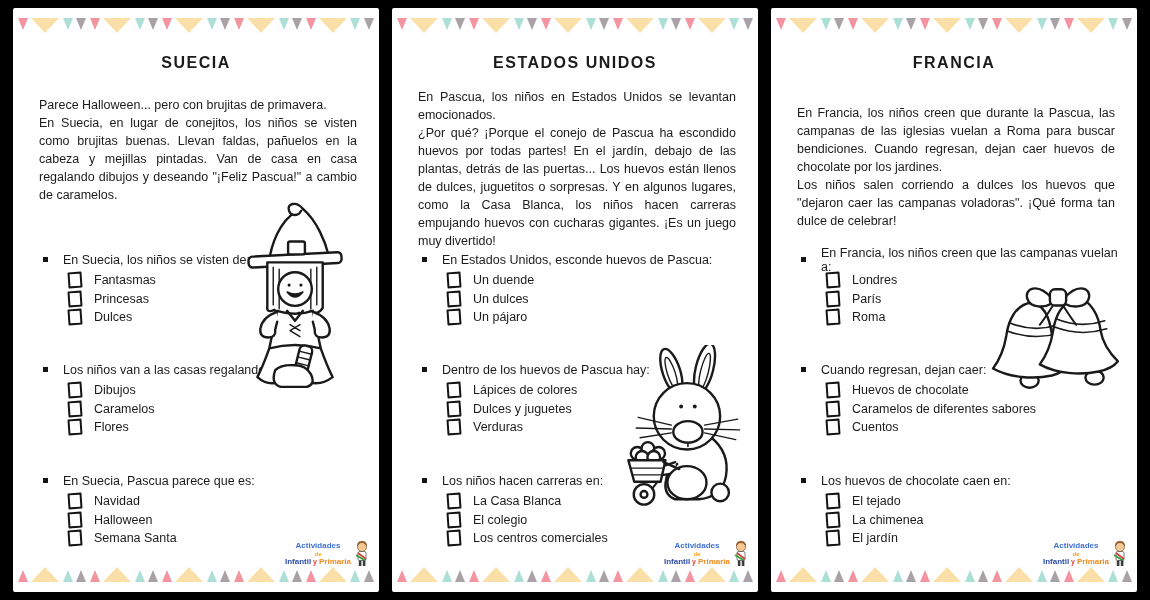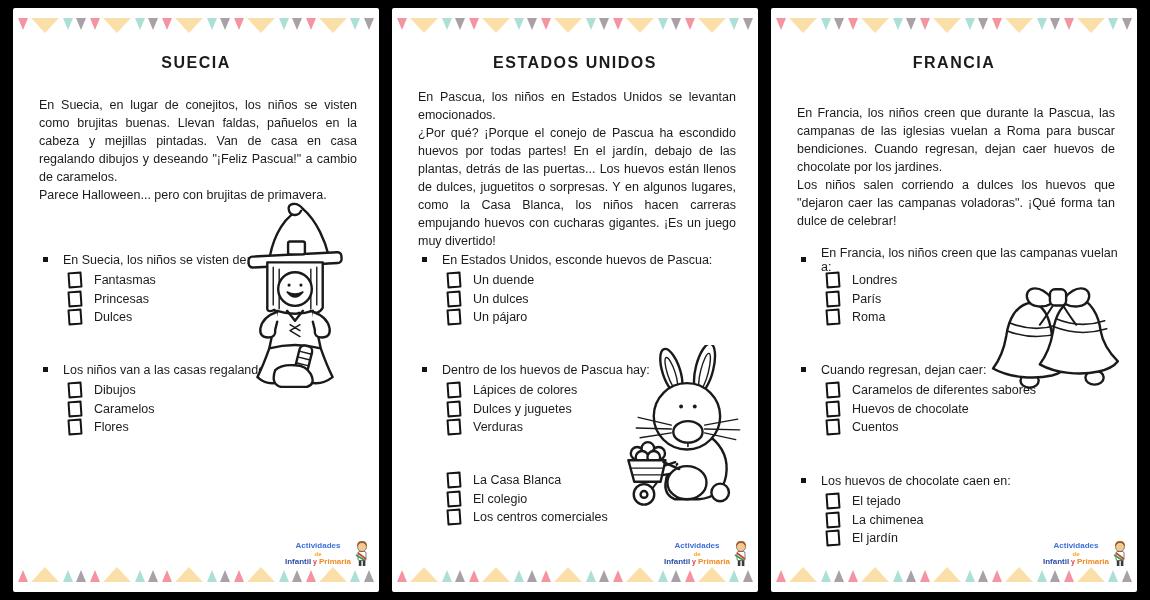--- a/index.html
+++ b/index.html
@@ -81,22 +81,22 @@
         <span class="tri small" style="--c: #A9A1A6;"></span>
         <span class="tri small" style="--c: #F494A1;"></span>
         <span class="tri big" style="--c: #FAE0A8;"></span>
         <span class="tri small" style="--c: #ACDFD6;"></span>
         <span class="tri small" style="--c: #A9A1A6;"></span>
       </div>
 
     <h1 class="title">SUECIA</h1>
 
     <div class="para">
+      <p>Parece Halloween... pero con brujitas de primavera.</p>
       <p>En Suecia, en lugar de conejitos, los niños se visten como brujitas buenas. Llevan faldas, pañuelos en la cabeza y mejillas pintadas. Van de casa en casa regalando dibujos y deseando "¡Feliz Pascua!" a cambio de caramelos.</p>
-      <p>Parece Halloween... pero con brujitas de primavera.</p>
     </div>
 
     <div class="qblock qb0">
       <div class="qlabel-row">
           <span class="bullet"></span>
           <span class="qlabel">En Suecia, los niños se visten de:</span>
         </div>
       <div class="opt">
           <span class="checkbox"></span>
           <span class="opt-lbl">Fantasmas</span>
@@ -123,20 +123,38 @@
       <div class="opt">
           <span class="checkbox"></span>
           <span class="opt-lbl">Caramelos</span>
         </div>
       <div class="opt">
           <span class="checkbox"></span>
           <span class="opt-lbl">Flores</span>
         </div>
     </div>
 
+    <div class="qblock qb2">
+      <div class="qlabel-row">
+          <span class="bullet"></span>
+          <span class="qlabel">En Suecia, Pascua parece que es:</span>
+        </div>
+      <div class="opt">
+          <span class="checkbox"></span>
+          <span class="opt-lbl">Navidad</span>
+        </div>
+      <div class="opt">
+          <span class="checkbox"></span>
+          <span class="opt-lbl">Halloween</span>
+        </div>
+      <div class="opt">
+          <span class="checkbox"></span>
+          <span class="opt-lbl">Semana Santa</span>
+        </div>
+    </div>
 
     <svg class="illus" viewBox="0 0 118 190" fill="#fff" stroke="#1a1a1a" stroke-width="2.4" stroke-linecap="round" stroke-linejoin="round">
       <path d="M32,60 C36,36 48,14 66,9 C80,21 89,42 93,60 Z"></path>
       <path d="M66,9 C60,1 49,3 52,11 C54,17 62,16 64,11"></path>
       <rect x="11" y="55" width="94" height="11" rx="4" transform="rotate(-3 58 60)"></rect>
       <rect x="51" y="42" width="17" height="13" rx="2"></rect>
       <path d="M30,63 h56 v46 q-5,8 -12,3 q-6,6 -12,2 q-6,5 -12,-1 q-7,6 -13,-2 q-8,4 -7,-4 z"></path>
       <path d="M36,68 v38 M42,70 v40 M74,70 v40 M80,68 v38" stroke-width="1.4"></path>
       <circle cx="58" cy="90" r="17"></circle>
       <circle cx="52" cy="86" r="1.6" fill="#1a1a1a" stroke="none"></circle>
@@ -259,20 +277,24 @@
           <span class="checkbox"></span>
           <span class="opt-lbl">Dulces y juguetes</span>
         </div>
       <div class="opt">
           <span class="checkbox"></span>
           <span class="opt-lbl">Verduras</span>
         </div>
     </div>
 
     <div class="qblock qb2">
+      <div class="qlabel-row">
+          <span class="bullet"></span>
+          <span class="qlabel">Los niños hacen carreras en:</span>
+        </div>
       <div class="opt">
           <span class="checkbox"></span>
           <span class="opt-lbl">La Casa Blanca</span>
         </div>
       <div class="opt">
           <span class="checkbox"></span>
           <span class="opt-lbl">El colegio</span>
         </div>
       <div class="opt">
           <span class="checkbox"></span>
@@ -399,25 +421,25 @@
         </div>
     </div>
 
     <div class="qblock qb1">
       <div class="qlabel-row">
           <span class="bullet"></span>
           <span class="qlabel">Cuando regresan, dejan caer:</span>
         </div>
       <div class="opt">
           <span class="checkbox"></span>
+          <span class="opt-lbl">Huevos de chocolate</span>
+        </div>
+      <div class="opt">
+          <span class="checkbox"></span>
           <span class="opt-lbl">Caramelos de diferentes sabores</span>
-        </div>
-      <div class="opt">
-          <span class="checkbox"></span>
-          <span class="opt-lbl">Huevos de chocolate</span>
         </div>
       <div class="opt">
           <span class="checkbox"></span>
           <span class="opt-lbl">Cuentos</span>
         </div>
     </div>
 
     <div class="qblock qb2">
       <div class="qlabel-row">
           <span class="bullet"></span>

